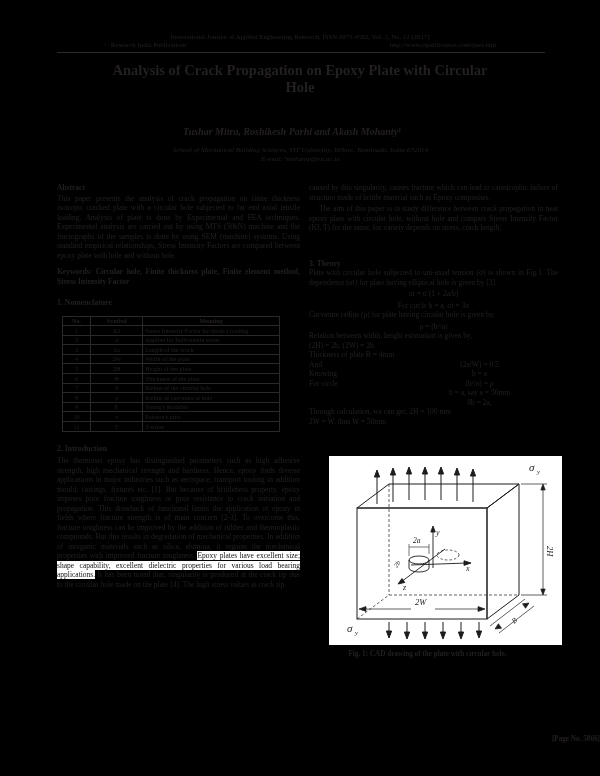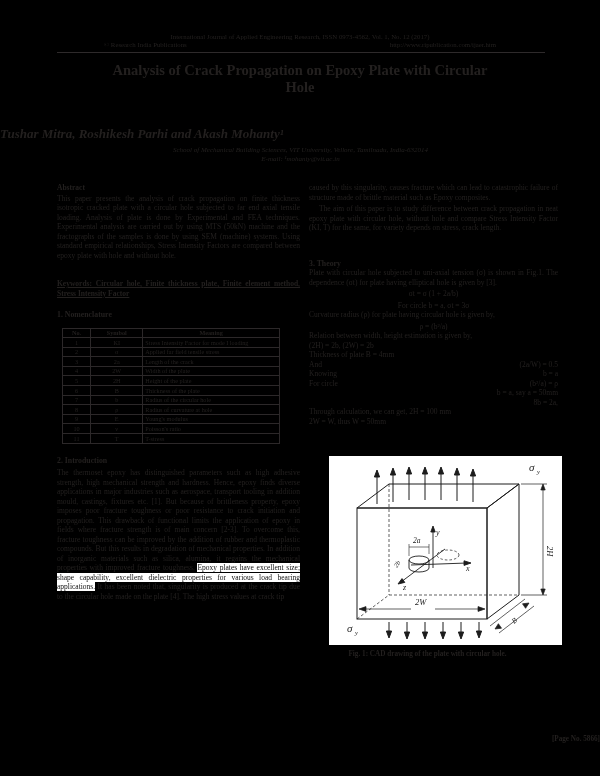--- a/index.html
+++ b/index.html
@@ -6,48 +6,48 @@
   .page{position:relative;width:600px;height:776px;background:#000;overflow:hidden;
         font-family:"Liberation Serif", serif;color:#23201f;}
   
   .hdr{position:absolute;top:33px;left:0;right:0;text-align:center;font-size:6.8px;line-height:8.2px;}
   .hdr-row2{width:392px;margin:0 auto;display:flex;justify-content:space-between;font-size:6.8px;}
   .rule{position:absolute;top:52px;left:57px;width:488px;border-top:1.7px solid #2e2a2b;}
   
   .title{position:absolute;top:62px;left:0;right:0;text-align:center;font-weight:bold;
          font-size:14.5px;line-height:16.5px;}
   .title span{display:inline-block;max-width:380px;}
-  .authors{position:absolute;top:126px;left:0;right:16px;
-           font-weight:bold;font-style:italic;font-size:13px;}
+  .authors{position:absolute;top:126px;left:0;right:16px;text-align:center;
+           font-weight:bold;font-style:italic;font-size:10px;}
   .affil{position:absolute;top:146px;left:1px;right:0;text-align:center;
          font-style:italic;font-size:7px;line-height:8.6px;}
   
   .col{position:absolute;top:183px;font-size:7.5px;line-height:9.5px;text-align:justify;}
   .col-left{left:57px;width:243px;}
   .col-right{left:309px;width:249px;}
   .h-abs{font-weight:bold;margin:0 0 1px 0;}
   p{margin:0;}
-  .kw{margin-top:19px;font-weight:bold;text-decoration:underline;}
+  .kw{margin-top:7px;font-weight:bold;}
   .sec-h{font-weight:bold;font-size:7.8px;margin-top:12px;}
   
   table.nom{border-collapse:collapse;margin:8px 0 0 5px;width:218px;
             font-size:6.2px;line-height:7.6px;}
   table.nom td,table.nom th{border:1px solid #2c2829;padding:0.5px 2px;vertical-align:top;}
   table.nom th{font-weight:bold;text-align:center;}
   td.c{text-align:center;}
   
   .intro-p{margin-top:3px;}
   .hl{background:#ffffff;color:#111111;}
   
   .cont2{text-indent:10px;margin-top:2px;}
   .theory-h{font-weight:bold;font-size:7.8px;margin-top:26px;}
   .eq{text-align:center;margin-top:2px;}
   .pairrow{display:flex;}
   .pairrow .lab{width:92px;}
-  .pairrow .val{flex:1;text-align:right;}
+  .pairrow .val{flex:1;text-align:center;}
   .ln{text-align:left;}
   
   .figwrap{margin:30px 0 0 20px;width:233px;background:#ffffff;}
   .figcap{margin:5px 0 0 2px;width:233px;text-align:center;font-weight:bold;font-size:7.2px;}
   .footer{position:absolute;top:735px;left:0;right:0;text-align:right;
           font-weight:bold;font-size:7.2px;}
   svg text{font-family:"Liberation Serif", serif;}
 </style>
 </head>
 <body>

